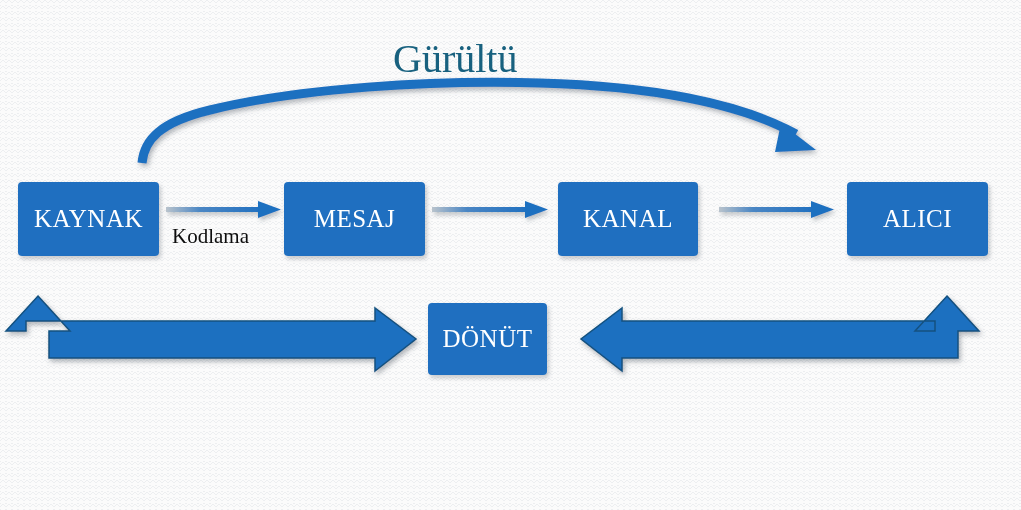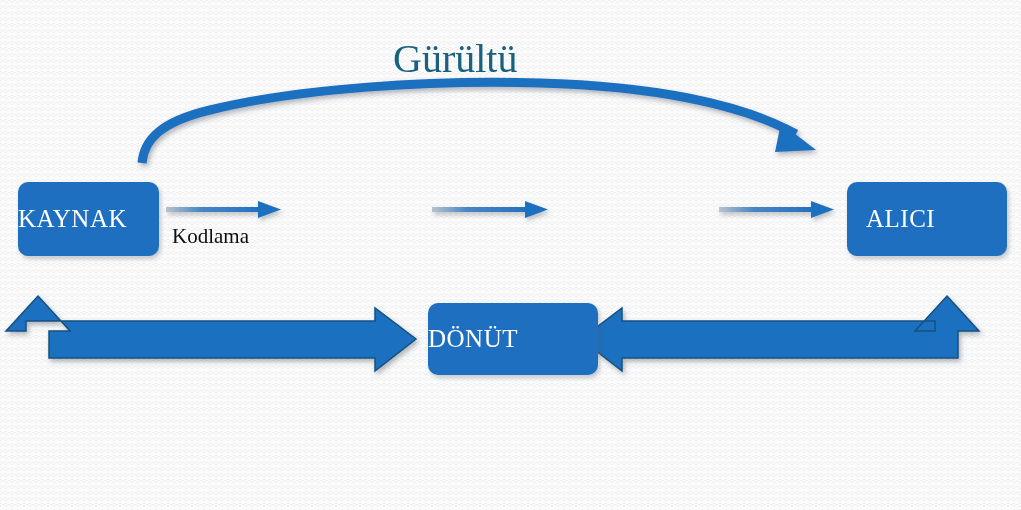--- a/index.html
+++ b/index.html
@@ -25,23 +25,24 @@
   }
   #vector-layer {
     position: absolute;
     left: 0; top: 0;
     width: 1021px;
     height: 510px;
   }
   .node-box {
     position: absolute;
     background: #1f6fc0;
-    border-radius: 10px;
+    border-radius: 4px;
     display: flex;
     align-items: center;
+    justify-content: center;
     color: #ffffff;
     font-family: "Liberation Serif", serif;
     font-size: 25px;
     letter-spacing: 0.5px;
     box-shadow: 2px 3px 4px rgba(80,90,100,0.30);
     z-index: 5;
   }
   .edge-label {
     position: absolute;
     color: #0d0d0d;
@@ -110,26 +111,32 @@
       <polygon points="947,296 979,331 958,331 958,358 622,358 622,371 581,339 622,308 622,321 935,321 935,331 915,331" fill="#1f6fc0" stroke="#12517f" stroke-width="1.5" stroke-linejoin="miter"></polygon>
     </g>
   </svg>
 
   <div id="noise-title" style="left:393px; top:35px;text-align:center;">Gürültü</div>
 
   <div class="node-box" style="left:18px; top:182px; width:141px; height:74px;">
     <span>KAYNAK</span>
   </div>
 
+  <div class="node-box" style="left:284px; top:182px; width:141px; height:74px;">
+    <span>MESAJ</span>
+  </div>
 
+  <div class="node-box" style="left:558px; top:182px; width:140px; height:74px;">
+    <span>KANAL</span>
+  </div>
 
-  <div class="node-box" style="left:847px; top:182px; width:141px; height:74px;padding-left:19px;">
+  <div class="node-box" style="left:847px; top:182px; width:141px; height:74px;">
     <span>ALICI</span>
   </div>
 
-  <div class="node-box" style="left:428px; top:303px; width:170px; height:72px;">
+  <div class="node-box" style="left:428px; top:303px; width:119px; height:72px;">
     <span>DÖNÜT</span>
   </div>
 
   <div class="edge-label" style="left:172px; top:224px;">Kodlama</div>
 
 
 </div>
 
 </body></html>

